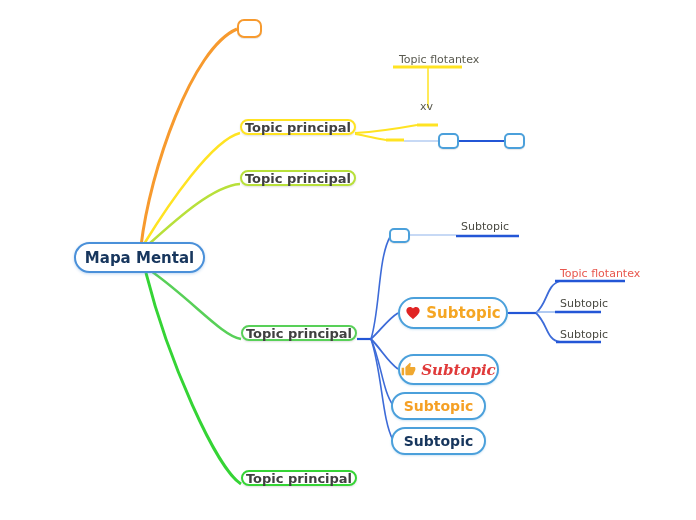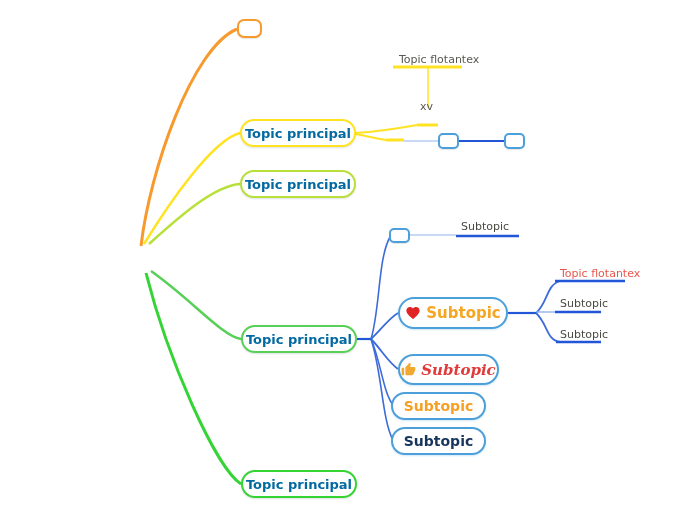--- a/index.html
+++ b/index.html
@@ -10,21 +10,21 @@
   svg.connectors{position:absolute;left:0;top:0;width:696px;height:520px;z-index:1;}
   .node{
     position:absolute;z-index:2;background:#ffffff;display:flex;align-items:center;
     justify-content:center;box-sizing:border-box;
   }
   .root-node{
     left:74px;top:242px;width:131px;height:31px;border:2px solid #4A90D9;border-radius:16px;
     font-weight:bold;font-size:15px;color:#17365D;box-shadow:0 1px 3px rgba(74,144,217,.35);
   }
   .main-topic{
-    width:116px;height:28px;font-weight:bold;font-size:13px;color:#0369a1;border-radius:14px;
+    width:116px;height:16px;font-weight:bold;font-size:13px;color:#404040;border-radius:14px;
     box-shadow:0 1px 2px rgba(0,0,0,.12);
   }
   .topic1{left:240px;top:119px;border:2px solid #FFE322;}
   .topic2{left:240px;top:170px;border:2px solid #B8E03A;}
   .topic3{left:241px;top:325px;border:2px solid #58D058;}
   .topic4{left:241px;top:470px;border:2px solid #35D435;}
   .mini{border-radius:5px;box-shadow:0 1px 1px rgba(0,0,0,.1);}
   .top-empty{left:237px;top:19px;width:25px;height:19px;border:2.5px solid #F79A2E;border-radius:7px;}
   .nodeA{left:438px;top:133px;width:21px;height:16px;border:2.5px solid #4BA0DB;}
   .nodeB{left:504px;top:133px;width:21px;height:16px;border:2.5px solid #4BA0DB;}
@@ -74,20 +74,23 @@
 
     <line x1="508" y1="313" x2="536" y2="313" stroke="#2356D6" stroke-width="2.2"></line>
     <path d="M536,313 C548,303 546,285 560,281" stroke="#3D6BD8" stroke-width="1.8"></path>
     <line x1="555" y1="281" x2="625" y2="281" stroke="#2356D6" stroke-width="2.5"></line>
     <line x1="536" y1="312" x2="557" y2="312" stroke="#8FB4EC" stroke-width="1.4"></line>
     <line x1="555" y1="312" x2="601" y2="312" stroke="#2356D6" stroke-width="2.5"></line>
     <path d="M536,313 C548,324 546,340 560,342" stroke="#3D6BD8" stroke-width="1.8"></path>
     <line x1="556" y1="342" x2="601" y2="342" stroke="#2356D6" stroke-width="2.5"></line>
   </svg>
 
+  <div class="node root-node">
+    <span>Mapa Mental</span>
+  </div>
 
   <div class="node top-empty mini"></div>
 
   <div class="node main-topic topic1">
     <span>Topic principal</span>
   </div>
   <div class="node main-topic topic2">
     <span>Topic principal</span>
   </div>
   <div class="node main-topic topic3">

